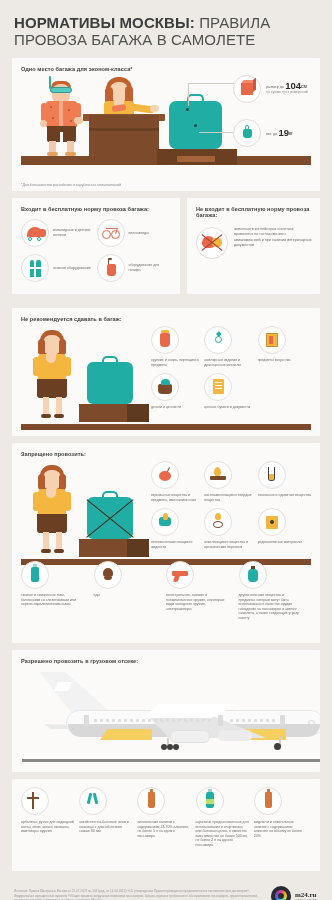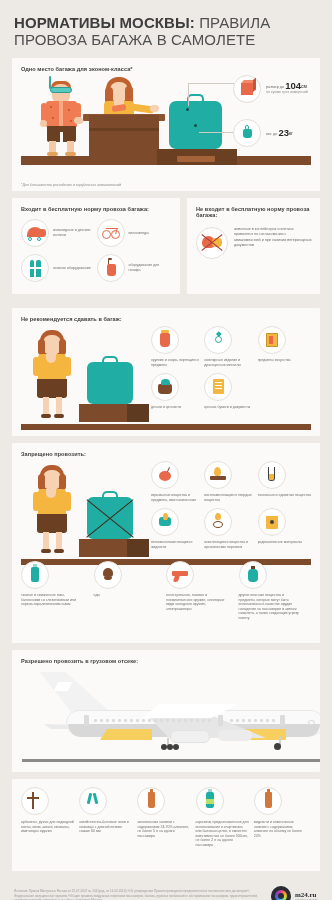--- a/index.html
+++ b/index.html
@@ -311,21 +311,21 @@
         </div>
       </div>
 
       <div class="co" style="left:212px;top:42px;">
         <div class="co-c">
             <i class="iwt"></i>
           </div>
         <div class="co-t">
           <div class="co-l1">
             <span>вес до</span>
-            <b>23</b><span class="u">кг</span>
+            <b>19</b><span class="u">кг</span>
           </div>
         </div>
       </div>
     </div>
     <div class="footnote">*Для большинства российских и зарубежных авиакомпаний</div>
   </div>
 
   <div class="row2">
     <div class="card c-left">
       <div class="card-h">Входит в бесплатную норму провоза багажа:</div>

